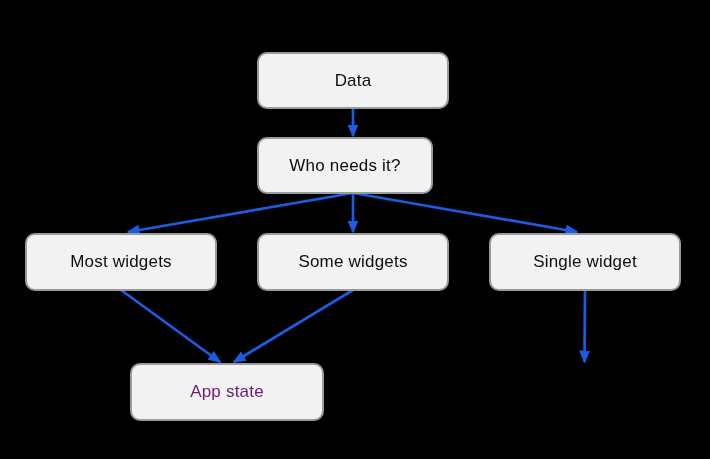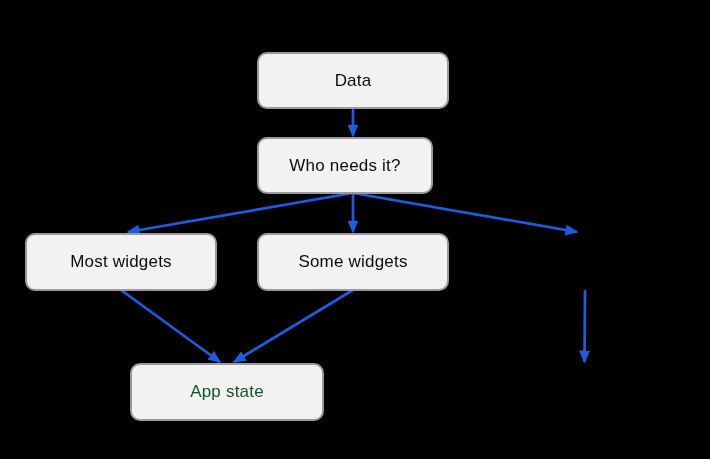--- a/index.html
+++ b/index.html
@@ -62,16 +62,19 @@
     </div>
     <div class="node" style="left: 257px; top: 137px; width: 176px; height: 57px; background: rgb(242, 242, 242); border-color: rgb(154, 154, 154);">
       <span class="node-label" style="color: rgb(13, 13, 13);">Who needs it?</span>
     </div>
     <div class="node" style="left: 25px; top: 233px; width: 192px; height: 58px; background: rgb(242, 242, 242); border-color: rgb(154, 154, 154);">
       <span class="node-label" style="color: rgb(13, 13, 13);">Most widgets</span>
     </div>
     <div class="node" style="left: 257px; top: 233px; width: 192px; height: 58px; background: rgb(242, 242, 242); border-color: rgb(154, 154, 154);">
       <span class="node-label" style="color: rgb(13, 13, 13);">Some widgets</span>
     </div>
+    <div class="node" style="left: 489px; top: 233px; width: 192px; height: 58px; background: rgb(242, 242, 242); border-color: rgb(154, 154, 154);">
+      <span class="node-label" style="color: rgb(13, 13, 13);">Single widget</span>
+    </div>
     <div class="node" style="left: 130px; top: 363px; width: 194px; height: 58px; background: rgb(242, 242, 242); border-color: rgb(154, 154, 154);">
-      <span class="node-label" style="color: #14532d;">App state</span>
+      <span class="node-label" style="color: #701a75;">App state</span>
     </div>
   </div>
 
 </body></html>

